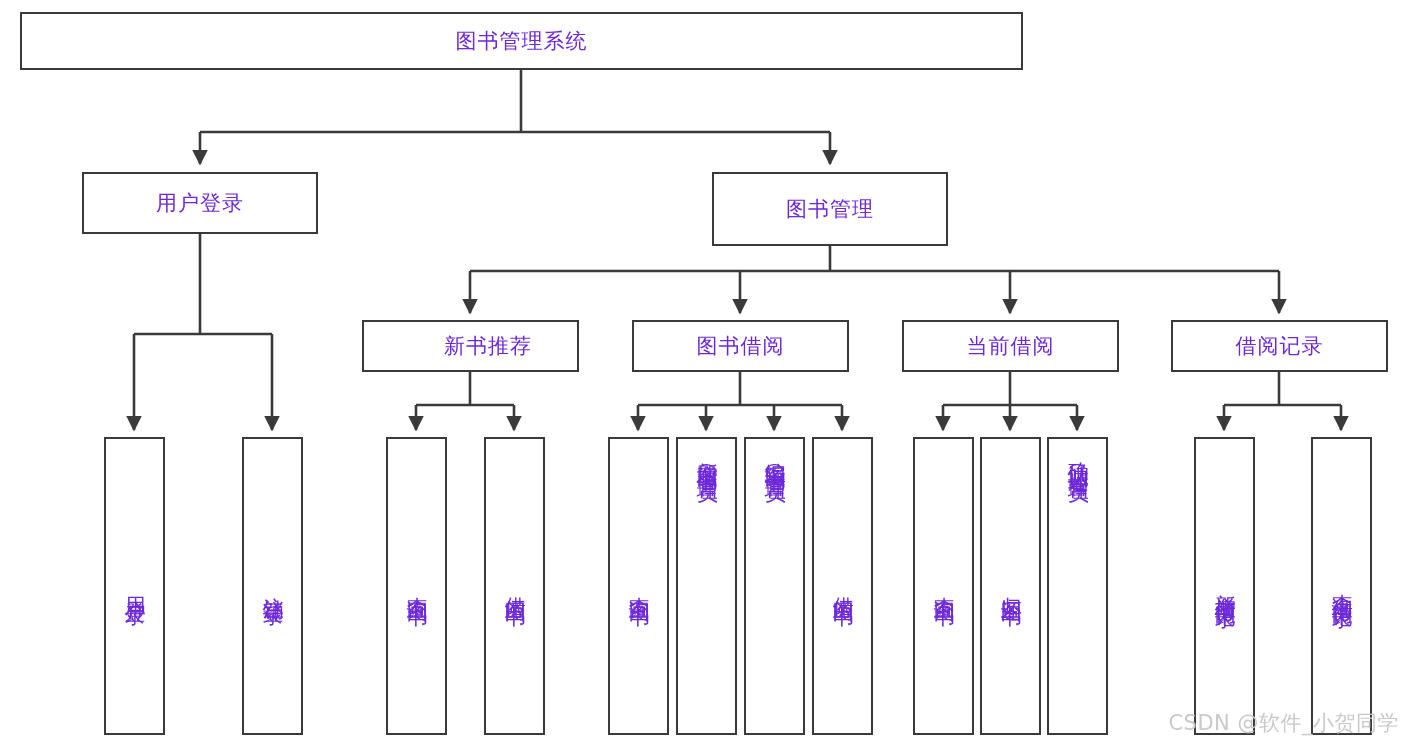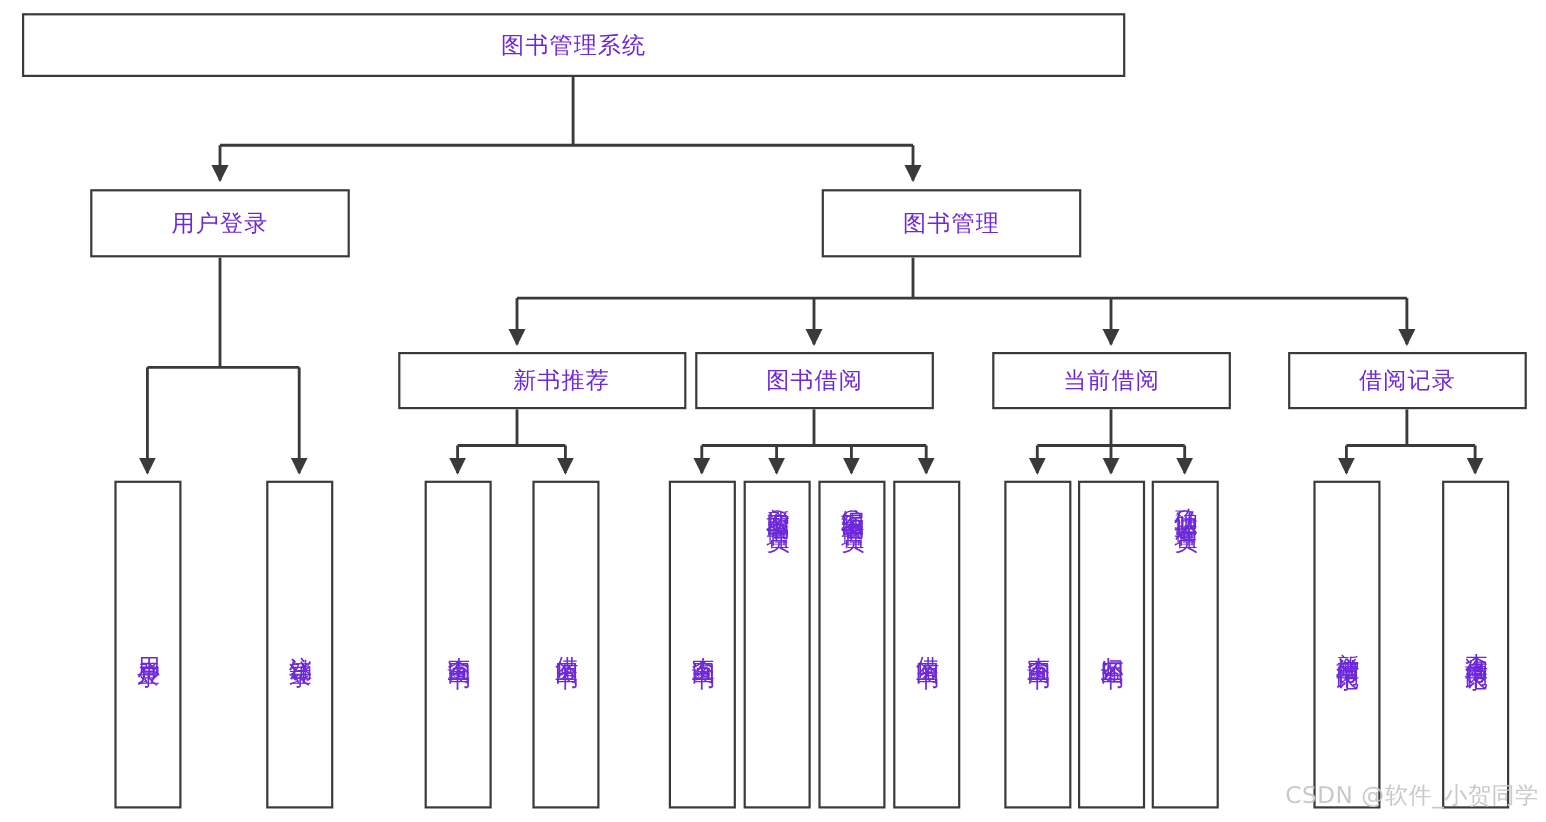--- a/index.html
+++ b/index.html
@@ -120,25 +120,25 @@
     </g>
   </svg>
 
   <div class="node horiz" style="left:20px;top:12px;width:1003px;height:58px;">
     <span class="label">图书管理系统</span>
   </div>
 
   <div class="node horiz" style="left:82px;top:172px;width:236px;height:62px;">
     <span class="label">用户登录</span>
   </div>
-  <div class="node horiz" style="left:747px;top:172px;width:236px;height:62px;text-align:right;">
+  <div class="node horiz" style="left:712px;top:172px;width:236px;height:74px;text-align:right;">
     <span class="label">图书管理</span>
   </div>
 
-  <div class="node horiz" style="left:362px;top:320px;width:262px;height:52px;padding-left:35px;">
+  <div class="node horiz" style="left:362px;top:320px;width:217px;height:52px;padding-left:35px;">
     <span class="label">新书推荐</span>
   </div>
   <div class="node horiz" style="left:632px;top:320px;width:217px;height:52px;font-family:Liberation Mono, monospace;">
     <span class="label">图书借阅</span>
   </div>
   <div class="node horiz" style="left:902px;top:320px;width:217px;height:52px;align-items:center;">
     <span class="label">当前借阅</span>
   </div>
   <div class="node horiz" style="left:1171px;top:320px;width:217px;height:52px;">
     <span class="label">借阅记录</span>

